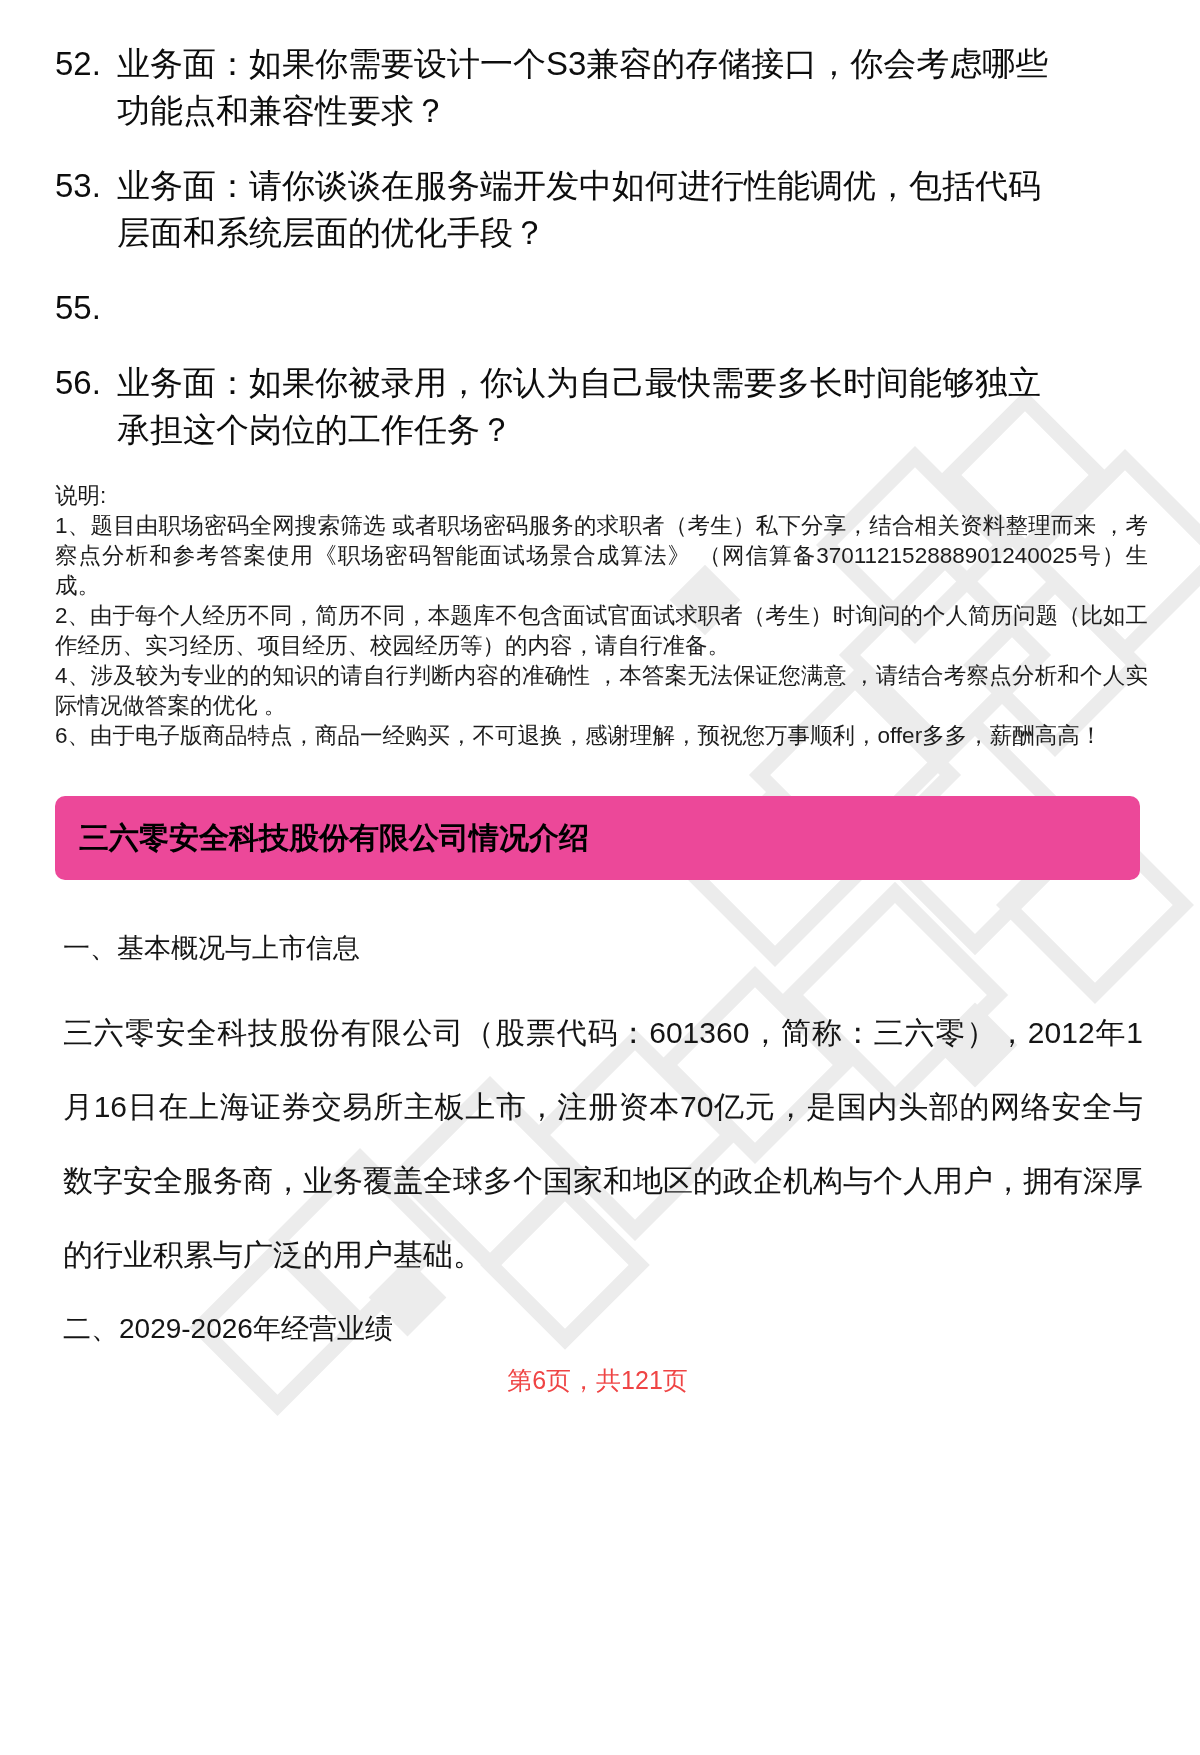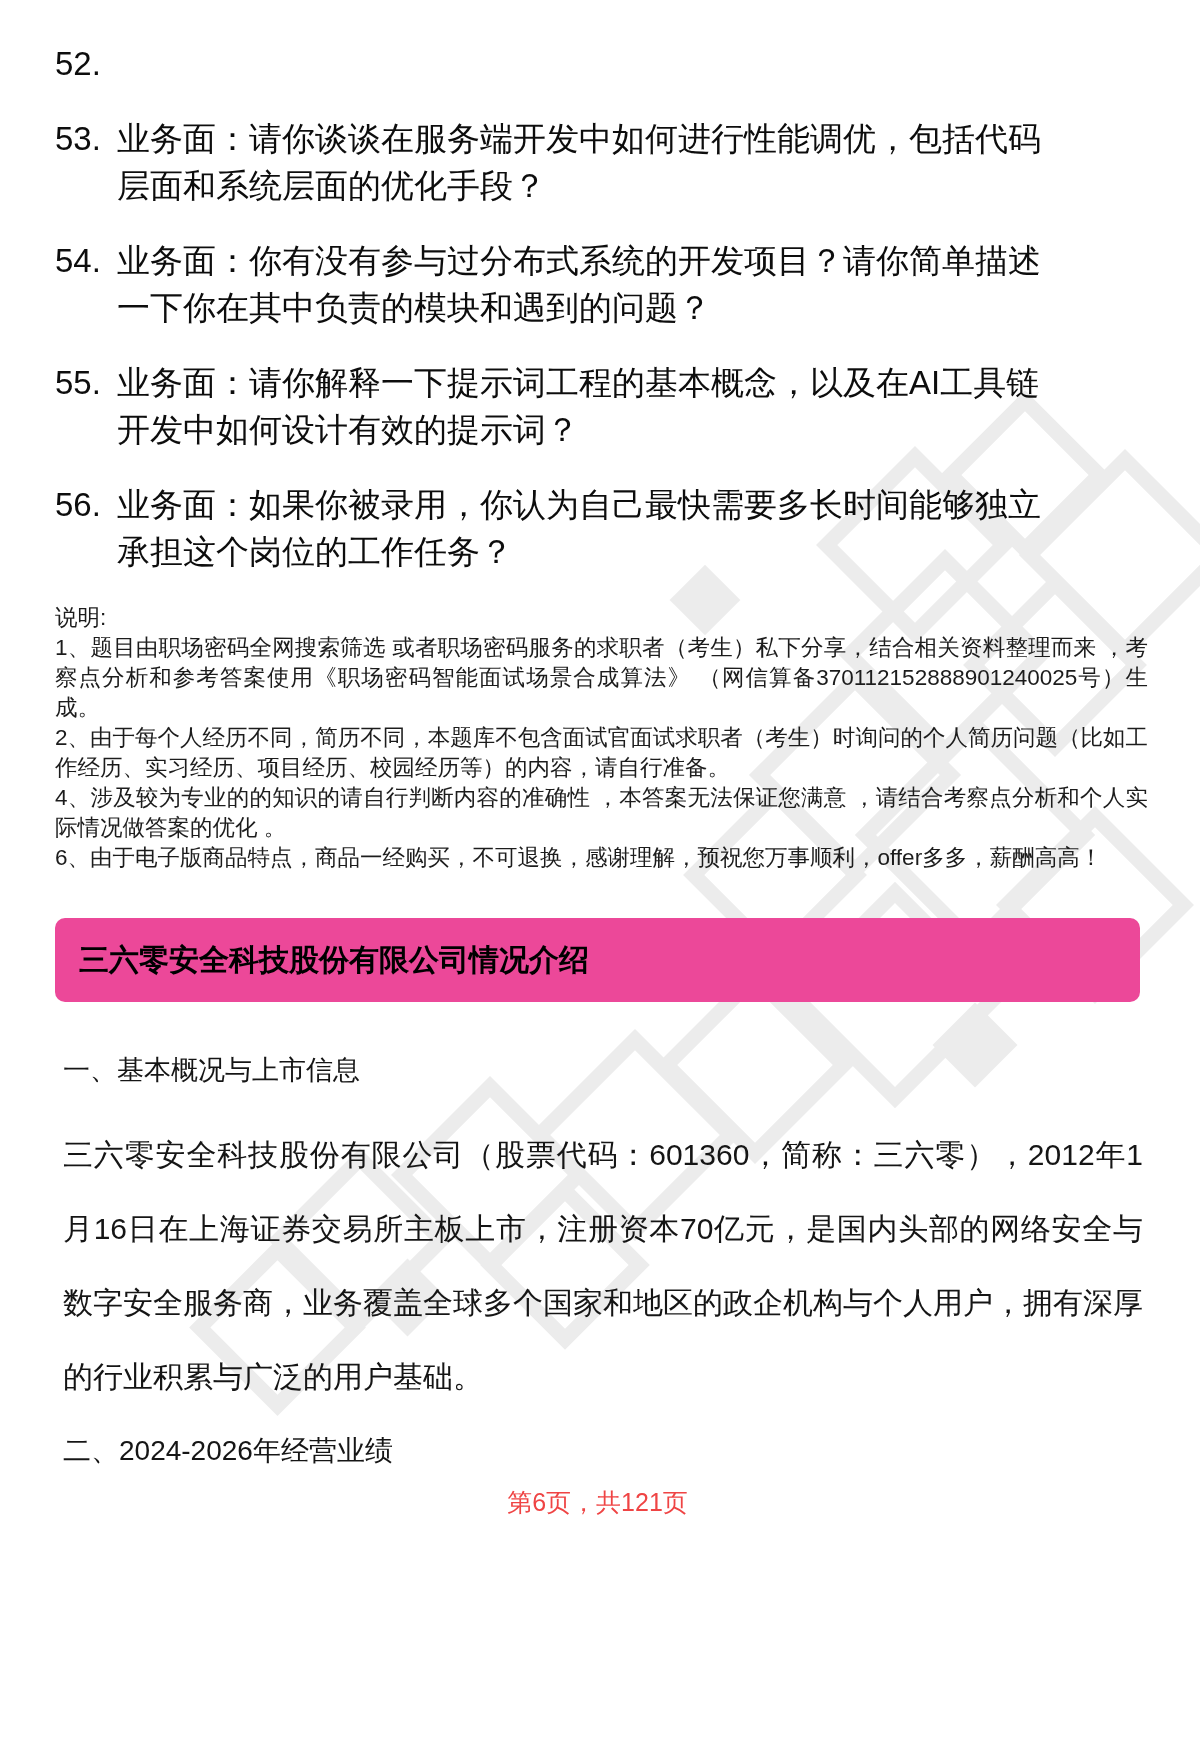--- a/index.html
+++ b/index.html
@@ -93,32 +93,28 @@
     <i class="wm-d" style="left: 505px; top: 1205px; width: 90px; height: 90px; border-color: rgb(236, 236, 236);"></i>
     <i class="wm-s" style="left: 380px; top: 1270px; width: 55px; height: 55px; background: rgb(236, 236, 236);"></i>
     <i class="wm-d" style="left: 215px; top: 1265px; width: 95px; height: 95px; border-color: rgb(236, 236, 236);"></i>
   </div>
 
   <main class="content">
 
     <ol class="questions">
       <li class="q">
         <span class="qnum">52.</span>
+        <span class="qtext">业务面：如果你需要设计一个S3兼容的存储接口，你会考虑哪些功能点和兼容性要求？</span>
       </li>
       <li class="q">
         <span class="qnum">53.</span>
         <span class="qtext">业务面：请你谈谈在服务端开发中如何进行性能调优，包括代码层面和系统层面的优化手段？</span>
       </li>
       <li class="q">
-        <span class="qnum">54.</span>
-        <span class="qtext">业务面：你有没有参与过分布式系统的开发项目？请你简单描述一下你在其中负责的模块和遇到的问题？</span>
-      </li>
-      <li class="q">
         <span class="qnum">55.</span>
-        <span class="qtext">业务面：请你解释一下提示词工程的基本概念，以及在AI工具链开发中如何设计有效的提示词？</span>
       </li>
       <li class="q">
         <span class="qnum">56.</span>
         <span class="qtext">业务面：如果你被录用，你认为自己最快需要多长时间能够独立承担这个岗位的工作任务？</span>
       </li>
     </ol>
 
     <section class="notes">
       <div class="notes-label">说明:</div>
       <p>1、题目由职场密码全网搜索筛选 或者职场密码服务的求职者（考生）私下分享，结合相关资料整理而来 ，考察点分析和参考答案使用《职场密码智能面试场景合成算法》 （网信算备370112152888901240025号）生成。</p>
@@ -128,18 +124,18 @@
     </section>
 
     <div class="banner" style="background: #ec4899;">
       <span>三六零安全科技股份有限公司情况介绍</span>
     </div>
 
     <h3 class="sec-heading">一、基本概况与上市信息</h3>
 
     <p class="company-par">三六零安全科技股份有限公司（股票代码：601360，简称：三六零），2012年1月16日在上海证券交易所主板上市，注册资本70亿元，是国内头部的网络安全与数字安全服务商，业务覆盖全球多个国家和地区的政企机构与个人用户，拥有深厚的行业积累与广泛的用户基础。</p>
 
-    <h3 class="sec-heading2">二、2024-2026年经营业绩</h3>
+    <h3 class="sec-heading2">二、2029-2026年经营业绩</h3>
 
     <div class="page-footer">第6页，共121页</div>
 
   </main>
 </div>
 
 </body></html>

